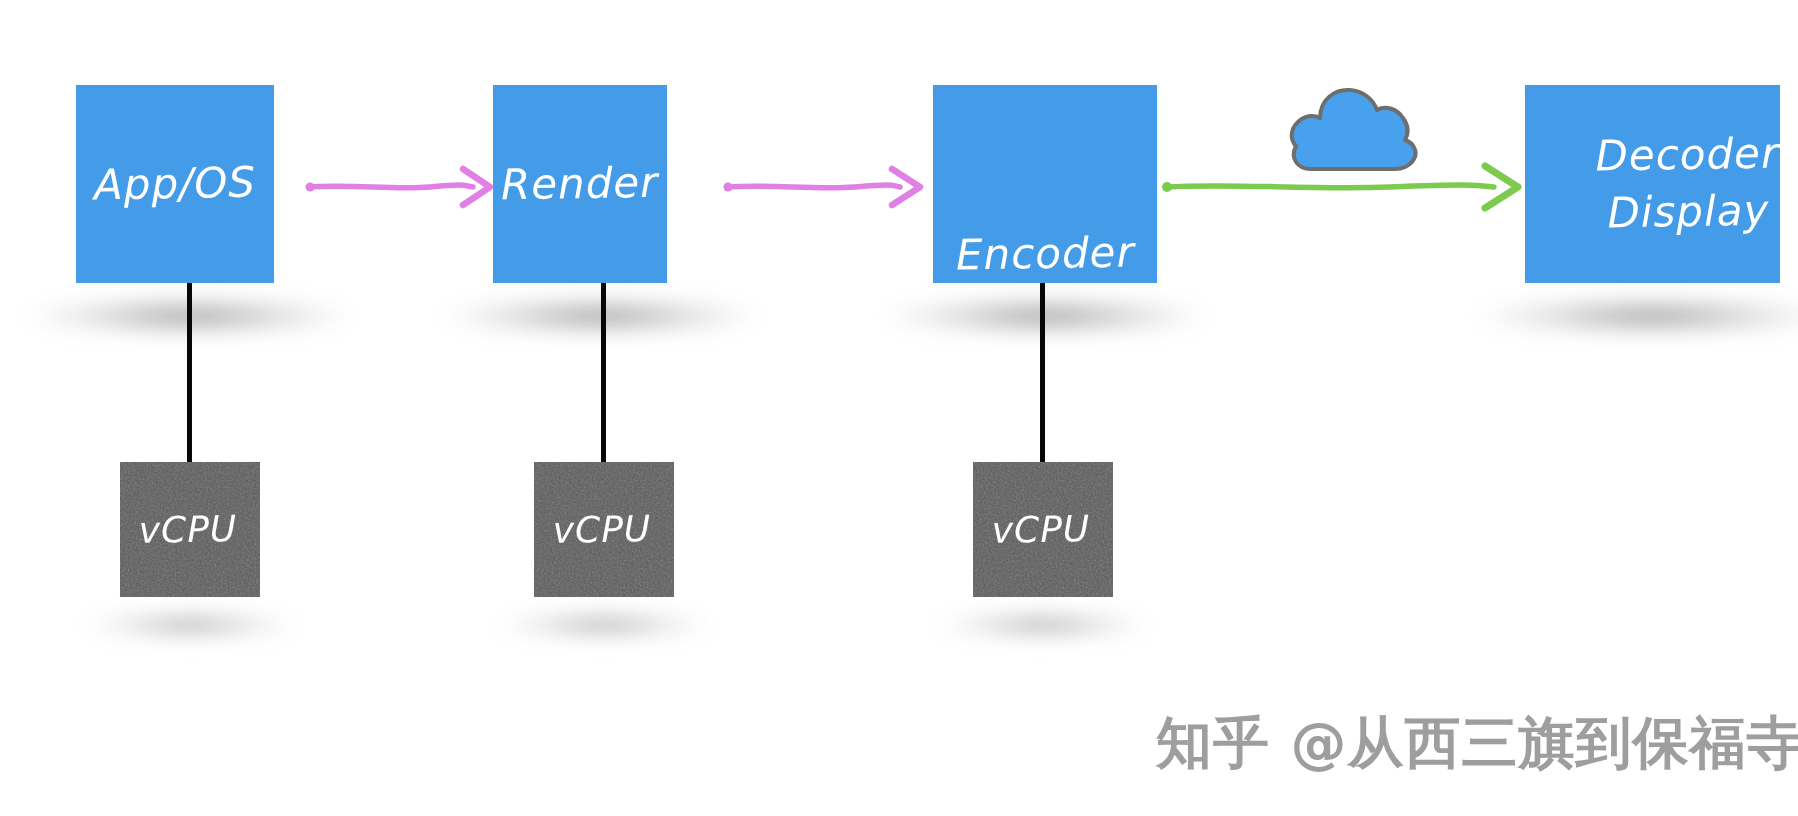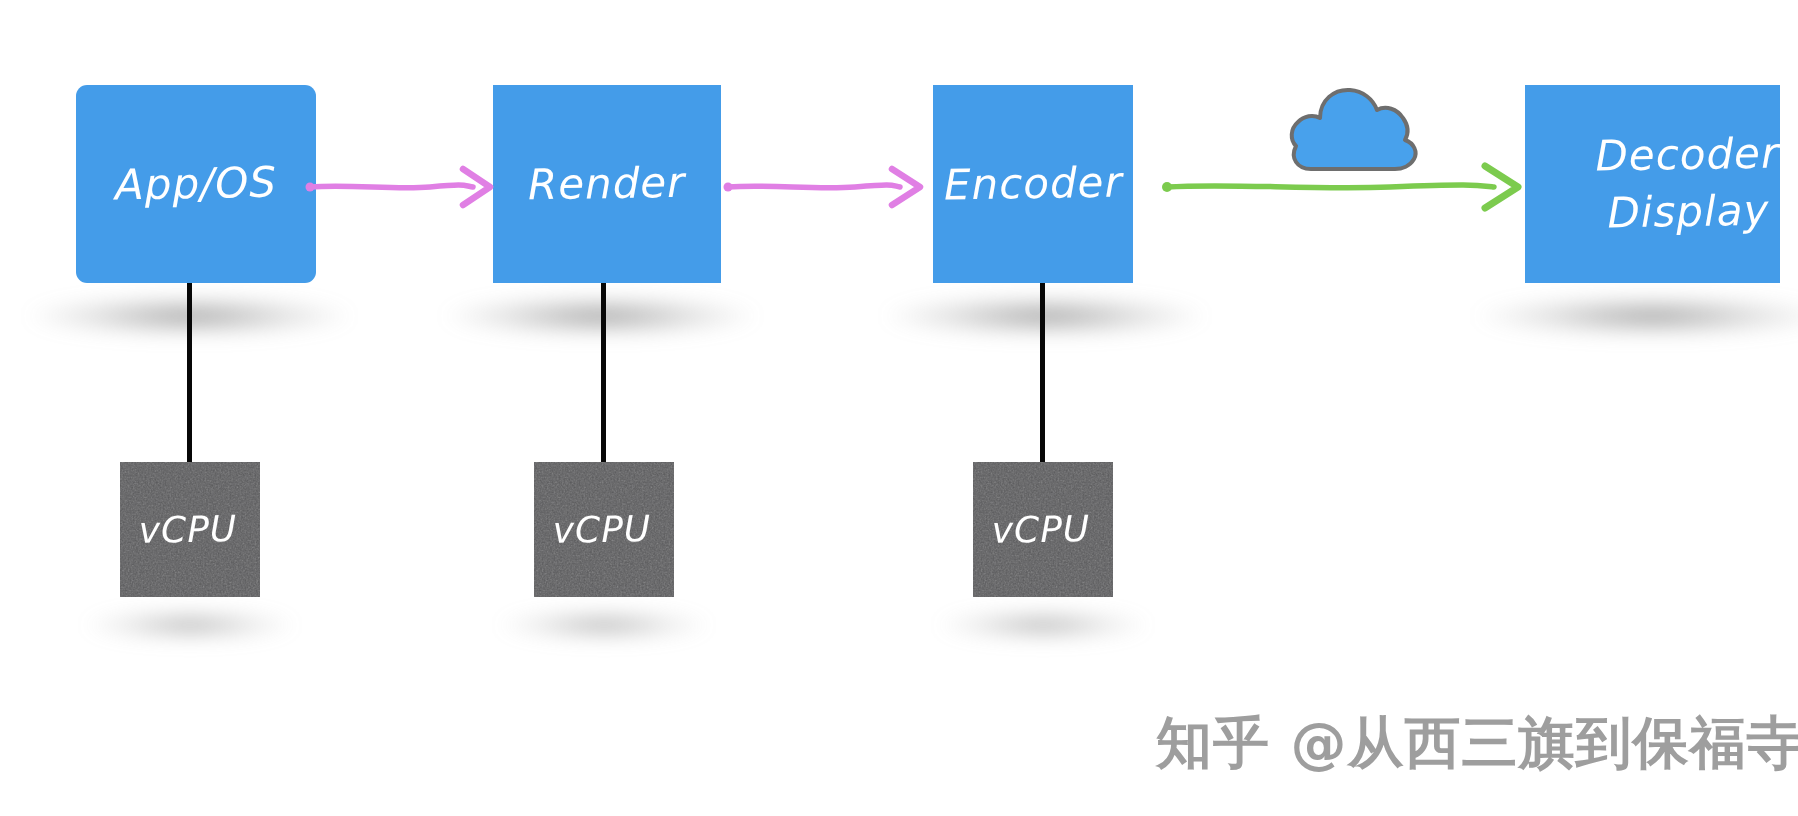--- a/index.html
+++ b/index.html
@@ -80,27 +80,27 @@
   <div class="shadow big" style="left:1473px;width:359px;"></div>
 
   <div class="shadow small" style="left:82px;width:216px;"></div>
   <div class="shadow small" style="left:496px;width:216px;"></div>
   <div class="shadow small" style="left:935px;width:216px;"></div>
 
   <div class="connector" style="left:187px;"></div>
   <div class="connector" style="left:601px;"></div>
   <div class="connector" style="left:1040px;"></div>
 
-  <div class="stage" style="left:76px;width:240px;border-radius:11px;">
+  <div class="stage" style="left:76px;width:198px;">
     <div class="lbl">App/OS</div>
   </div>
-  <div class="stage" style="left:493px;width:228px;">
+  <div class="stage" style="left:493px;width:174px;">
     <div class="lbl">Render</div>
   </div>
-  <div class="stage" style="left:933px;width:200px;">
+  <div class="stage" style="left:933px;width:224px;align-items:flex-end;">
     <div class="lbl">Encoder</div>
   </div>
   <div class="stage" style="left:1525px;width:255px;justify-content:flex-end;">
     <div class="lbl">
       <div>Decoder</div>
       <div>Display</div>
     </div>
   </div>
 
   <div class="cpu" style="left:120px;">

